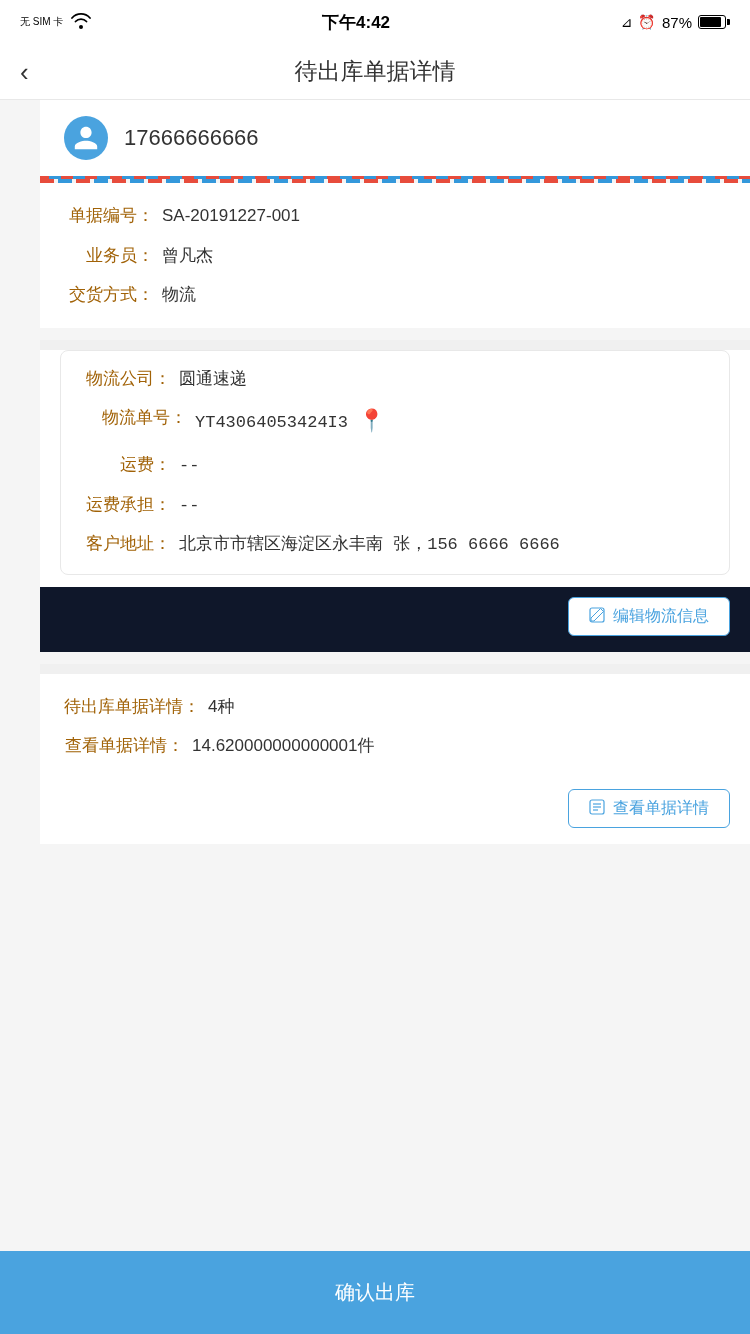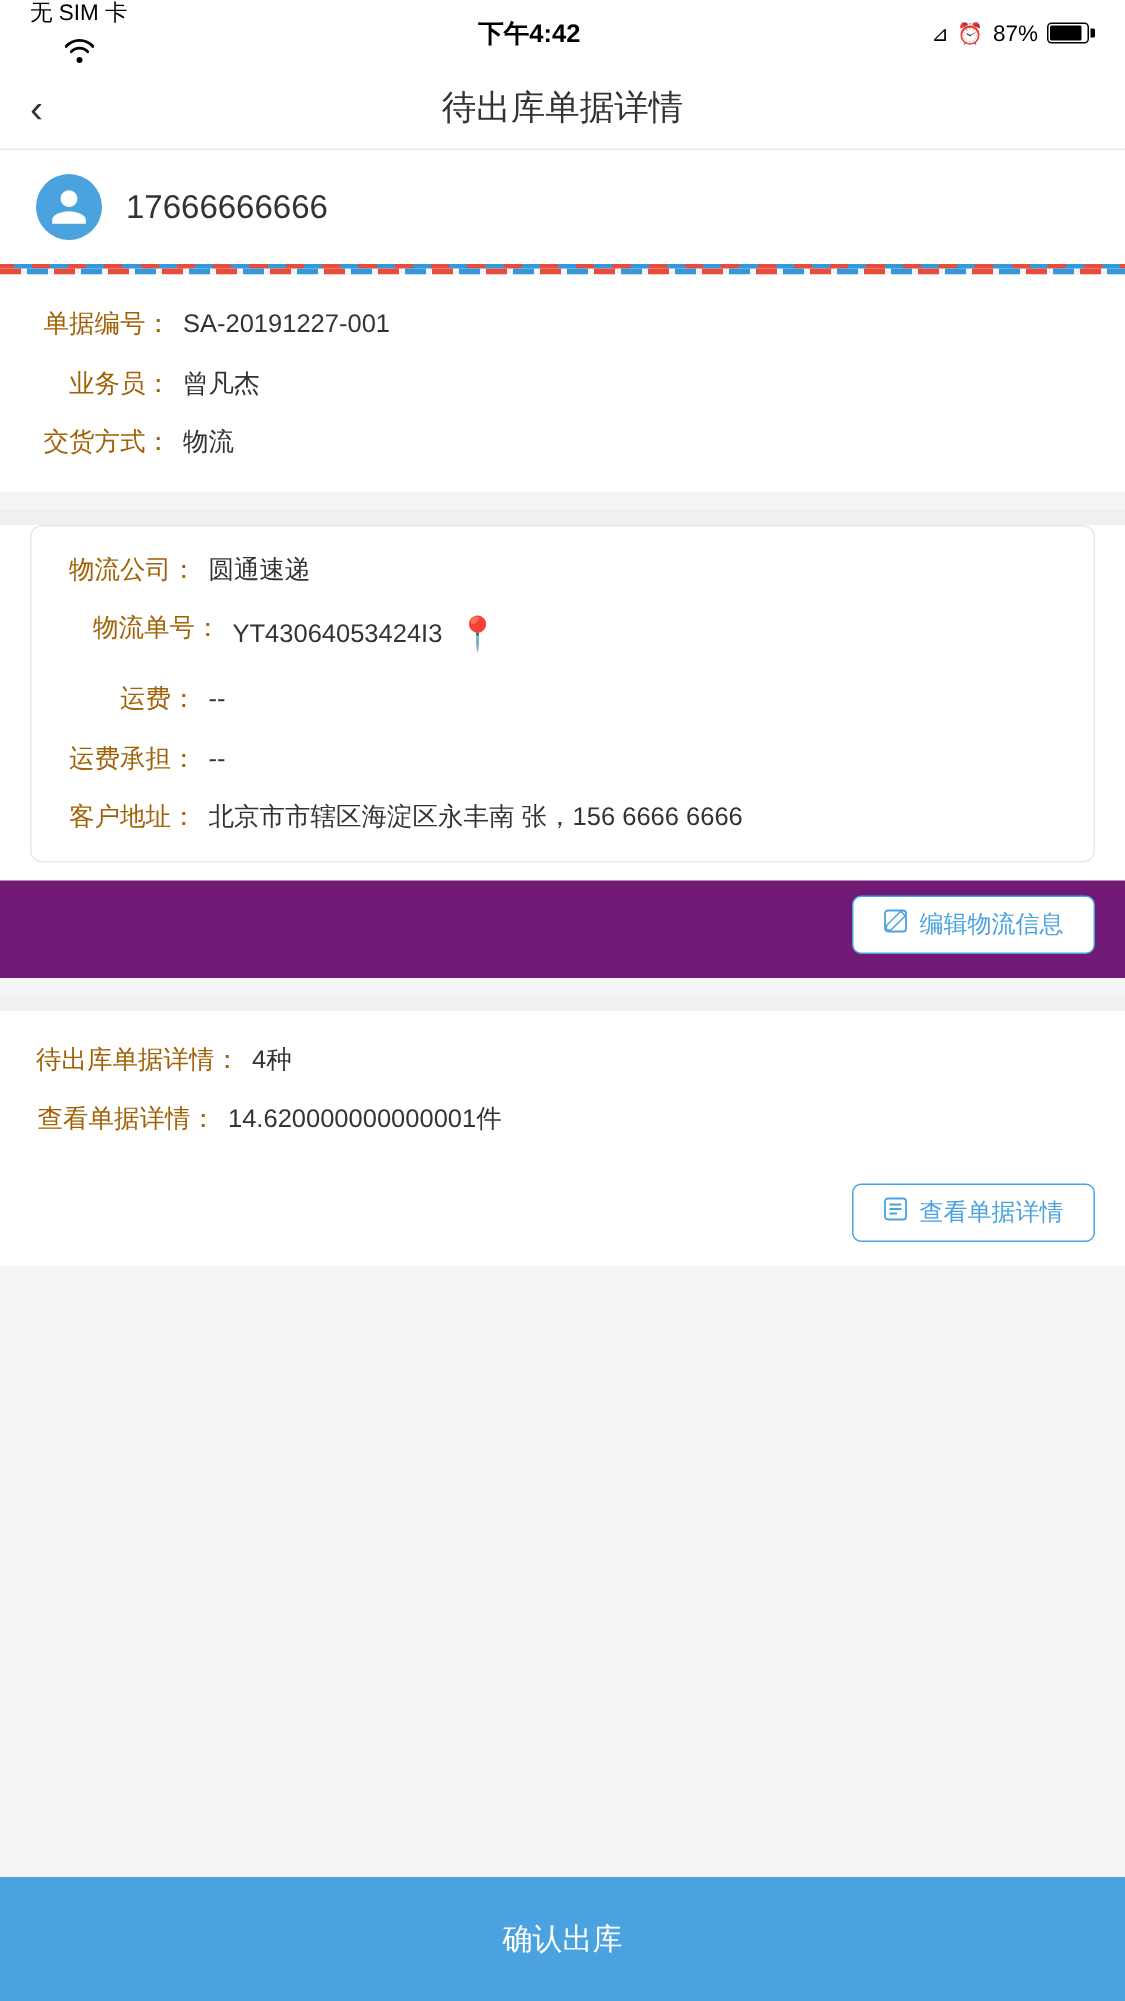--- a/index.html
+++ b/index.html
@@ -20,23 +20,22 @@
       align-items: center;
       justify-content: space-between;
       padding: 0 20px;
       font-size: 15px;
       font-weight: 500;
     }
     .status-left {
       display: flex;
       align-items: center;
       gap: 8px;
-      font-size: 15px;
+      font-size: 10px;
       color: #000;
-      flex-direction: column;
     }
     .status-center {
       font-size: 17px;
       font-weight: 600;
       color: #000;
     }
     .status-right {
       display: flex;
       align-items: center;
       gap: 6px;
@@ -170,21 +169,21 @@
     .location-icon {
       color: #4aa3df;
       font-size: 22px;
     }
 
     
     .edit-logistics-btn {
       display: flex;
       justify-content: flex-end;
       padding: 10px 20px 16px;
-      background: #701a75;
+      background: #0f172a;
     }
     .btn-outline-blue {
       border: 1px solid #4aa3df;
       border-radius: 6px;
       padding: 8px 20px;
       color: #4aa3df;
       font-size: 16px;
       background: #fff;
       cursor: pointer;
       display: flex;
@@ -215,34 +214,36 @@
       font-size: 20px;
       font-weight: 500;
       background: none;
       border: none;
       cursor: pointer;
       width: 100%;
     }
 
     .main-content {
       padding-bottom: 80px;
+      padding-left: 40px;
     }
 
     .section-card {
       background: #fff;
       margin-bottom: 12px;
     }
     .section-inner {
       padding: 20px 24px;
     }
     .section-inner-light {
       padding: 16px 20px;
       border: 1px solid #e8e8e8;
       border-radius: 8px;
       margin: 0 20px 12px;
+      font-family: Liberation Mono, monospace;
     }
 
     .sep-line {
       height: 10px;
       background: #f0f0f0;
     }
   </style>
 </head>
 <body>
 

